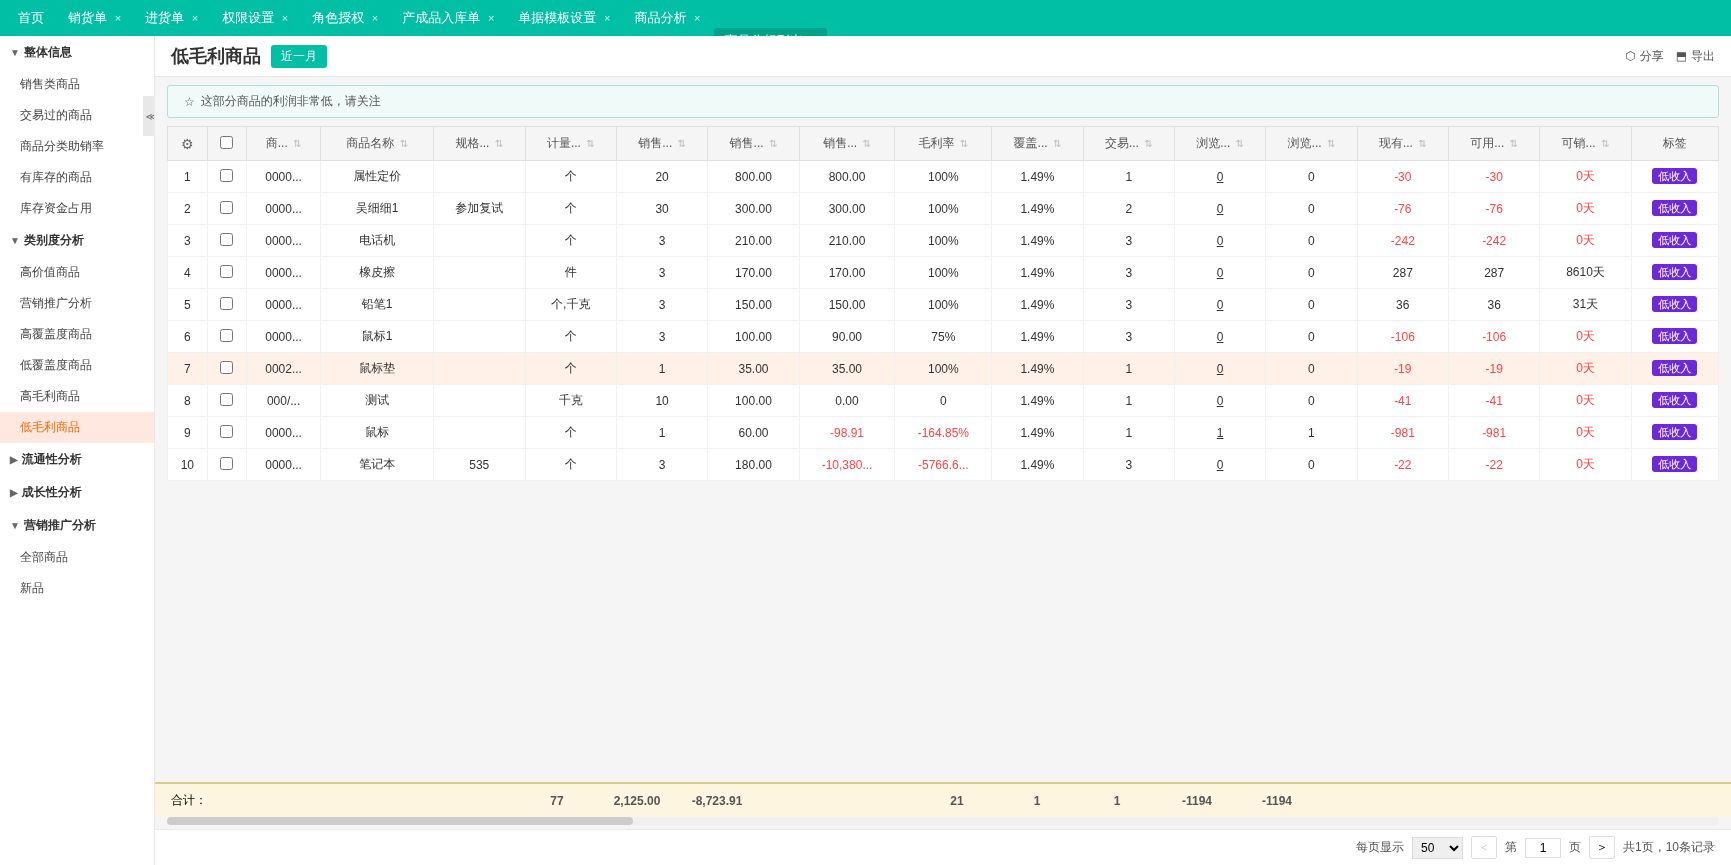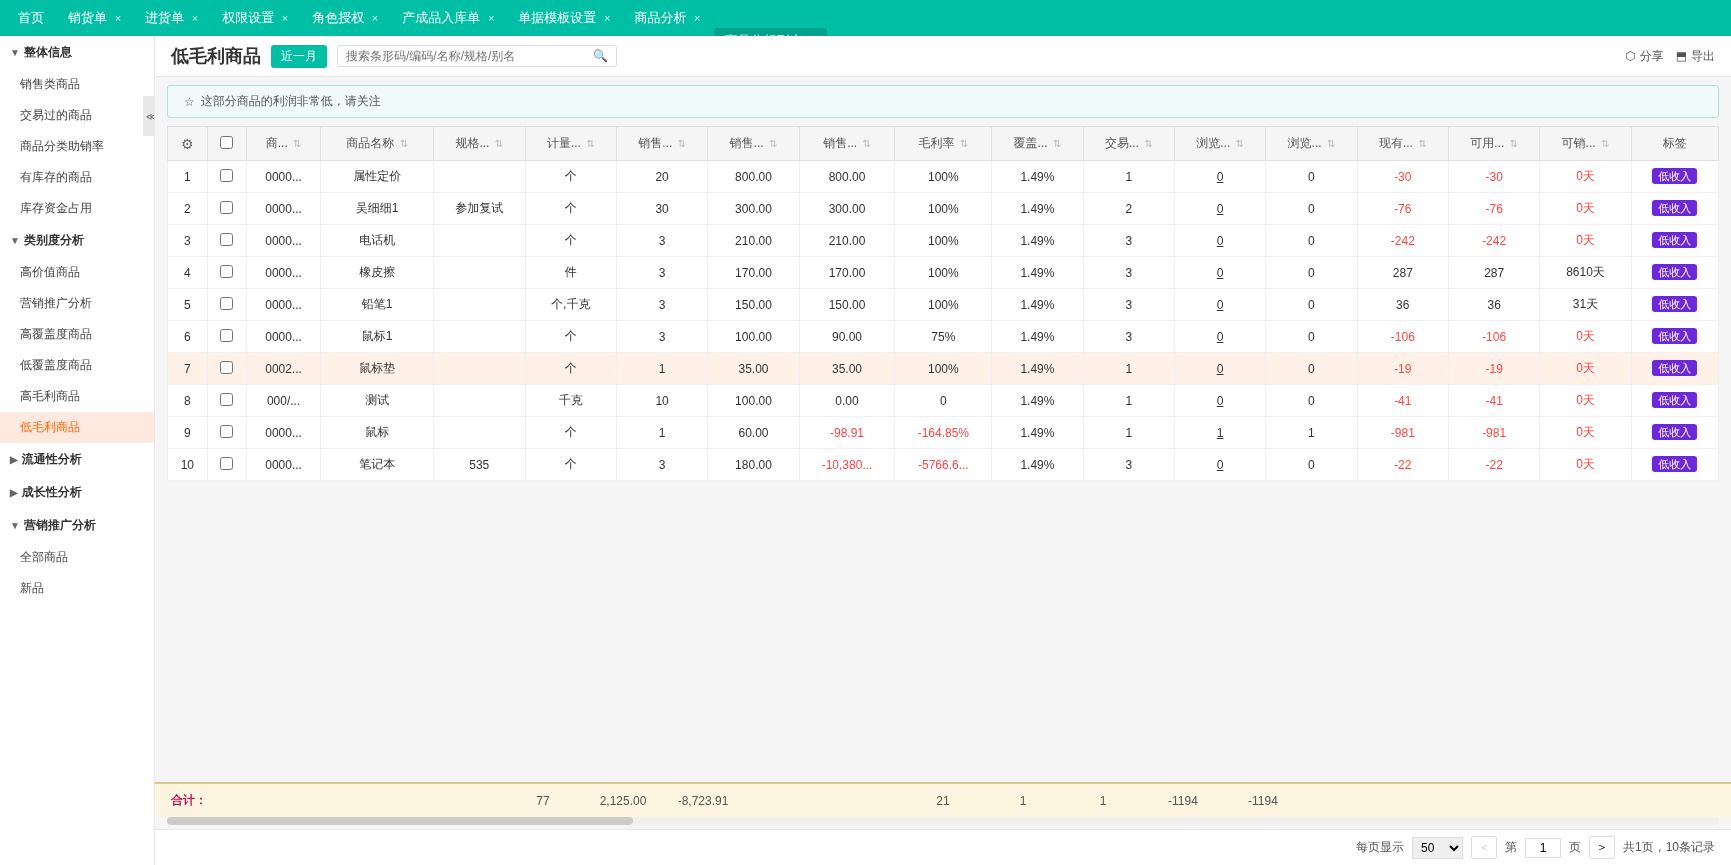--- a/index.html
+++ b/index.html
@@ -202,22 +202,22 @@
     
     .table-footer {
       background: #fdf5e0;
       border-top: 2px solid #e0c88a;
       display: flex;
       align-items: center;
       padding: 8px 16px;
       font-size: 12px;
       color: #555;
     }
-    .footer-label { font-weight: bold; margin-right: 16px; color: #be185d; }
-    .footer-cell { min-width: 80px; text-align: center; }
+    .footer-label { font-weight: normal; margin-right: 30px; color: #000000; }
+    .footer-cell { min-width: 80px; text-align: center; font-weight: bold; }
 
     
     .pagination-bar {
       display: flex;
       align-items: center;
       justify-content: flex-end;
       padding: 6px 16px;
       background: #fff;
       border-top: 1px solid #e8e8e8;
       gap: 8px;
@@ -320,24 +320,20 @@
     </div>
     <div class="sidebar-item">全部商品</div>
     <div class="sidebar-item">新品</div>
   </div>
 
   <div class="content-area">
 
     <div class="content-header">
       <span class="page-title">低毛利商品</span>
       <button class="period-btn">近一月</button>
-      <div class="search-box">
-        <input type="text" placeholder="搜索条形码/编码/名称/规格/别名" style="">
-        <span class="search-icon">🔍</span>
-      </div>
       <div class="header-actions">
         <div class="header-btn">
           <span>⬡</span>
           <span>分享</span>
         </div>
         <div class="header-btn">
           <span>⬒</span>
           <span>导出</span>
         </div>
       </div>

